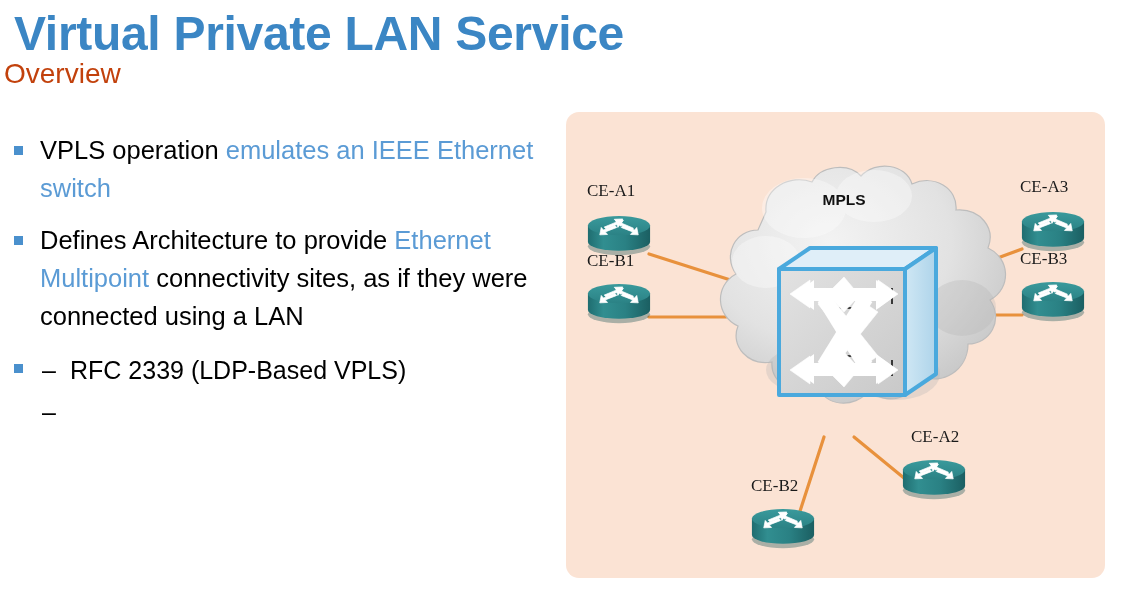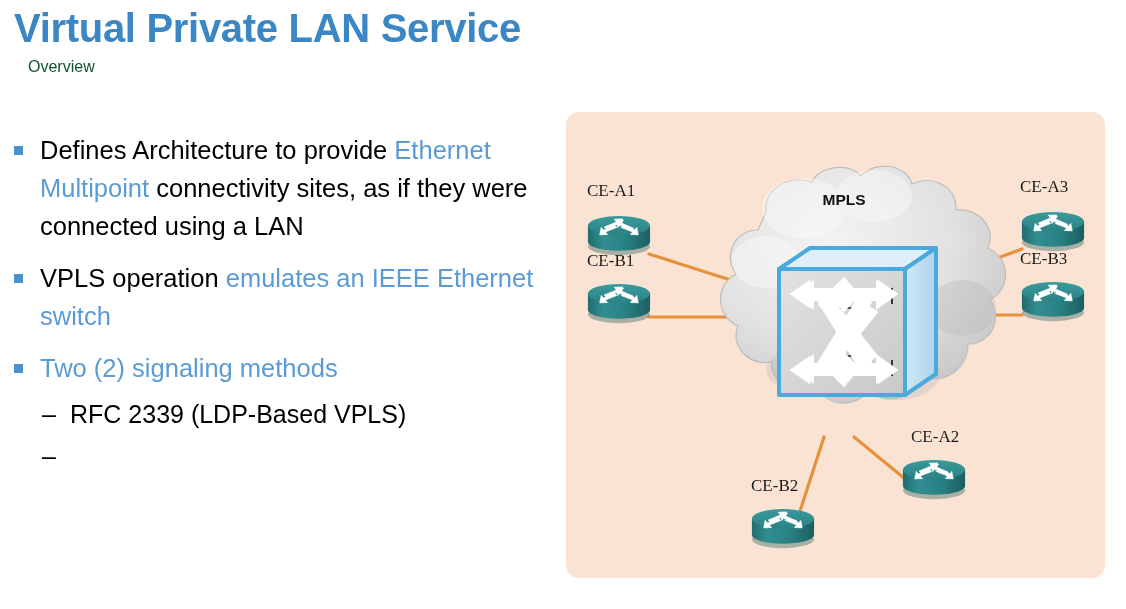--- a/index.html
+++ b/index.html
@@ -10,31 +10,31 @@
     width: 1126px; height: 609px;
     position: relative; overflow: hidden;
     font-family: "Liberation Sans", sans-serif;
     -webkit-font-smoothing: antialiased;
   }
 
   
   #slide-title {
     position: absolute;
     left: 14px; top: 6px;
-    font-size: 40px;
+    font-size: 48px;
     font-weight: bold;
     color: #3b86c4;
     letter-spacing: -0.3px;
     white-space: nowrap;
   }
   #slide-subtitle {
     position: absolute;
-    left: 28px; top: 58px;
-    font-size: 16px;
-    color: #14532d;
+    left: 4px; top: 58px;
+    font-size: 28px;
+    color: #c2410c;
     white-space: nowrap;
   }
 
   #bullet-list {
     position: absolute;
     left: 10px; top: 131px;
     width: 545px;
   }
   .bullet-item {
     position: relative;
@@ -100,31 +100,30 @@
 </head>
 <body>
 
 <div id="slide-title">Virtual Private LAN Service</div>
 <div id="slide-subtitle">Overview</div>
 
 <div id="bullet-list">
 
   <div class="bullet-item">
     <span class="bullet-marker"></span>
+    <span class="txt-black">VPLS operation </span><span class="txt-blue">emulates an IEEE Ethernet switch</span>
+  </div>
+
+  <div class="bullet-item">
+    <span class="bullet-marker"></span>
     <span class="txt-black">Defines Architecture to provide </span><span class="txt-blue">Ethernet Multipoint</span><span class="txt-black"> connectivity sites, as if they were connected using a LAN</span>
   </div>
 
   <div class="bullet-item">
     <span class="bullet-marker"></span>
-    <span class="txt-black">VPLS operation </span><span class="txt-blue">emulates an IEEE Ethernet switch</span>
-  </div>
-
-  <div class="bullet-item">
-    <span class="bullet-marker"></span>
-    <span class="txt-blue">Two (2) signaling methods</span>
     <div class="subbullet-list">
       <div class="subbullet-item">
         <span class="subbullet-marker">–</span>
         <span>RFC 2339  (LDP-Based VPLS)</span>
       </div>
       <div class="subbullet-item">
         <span class="subbullet-marker">–</span>
       </div>
     </div>
   </div>

